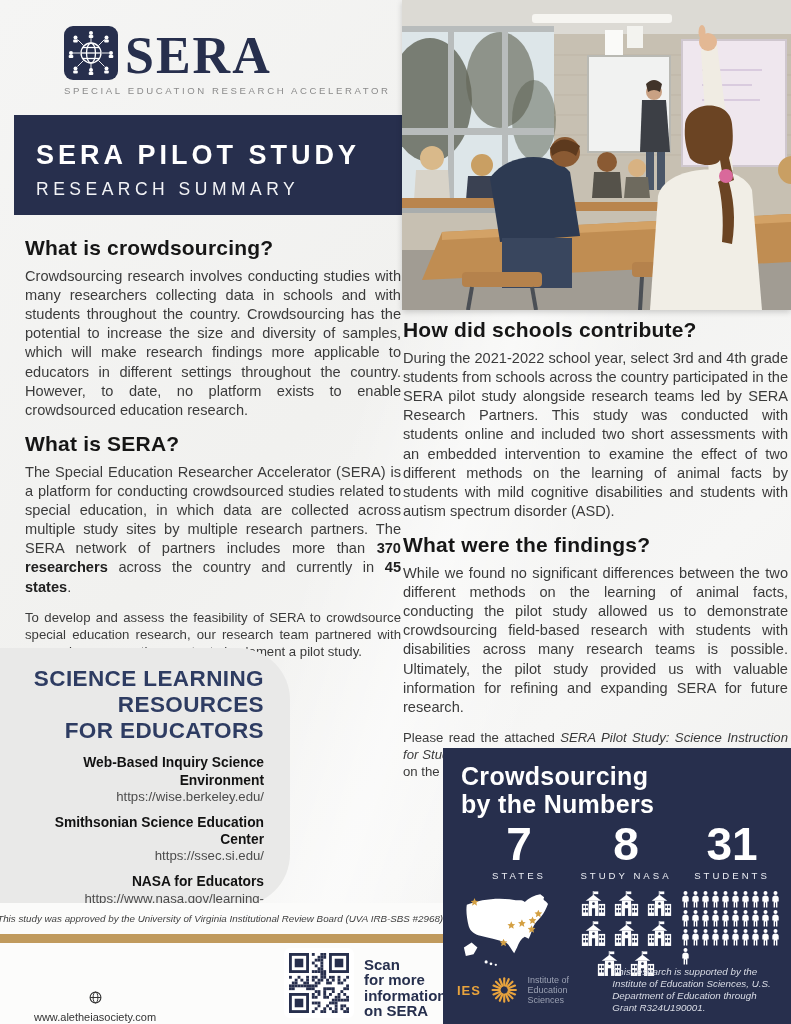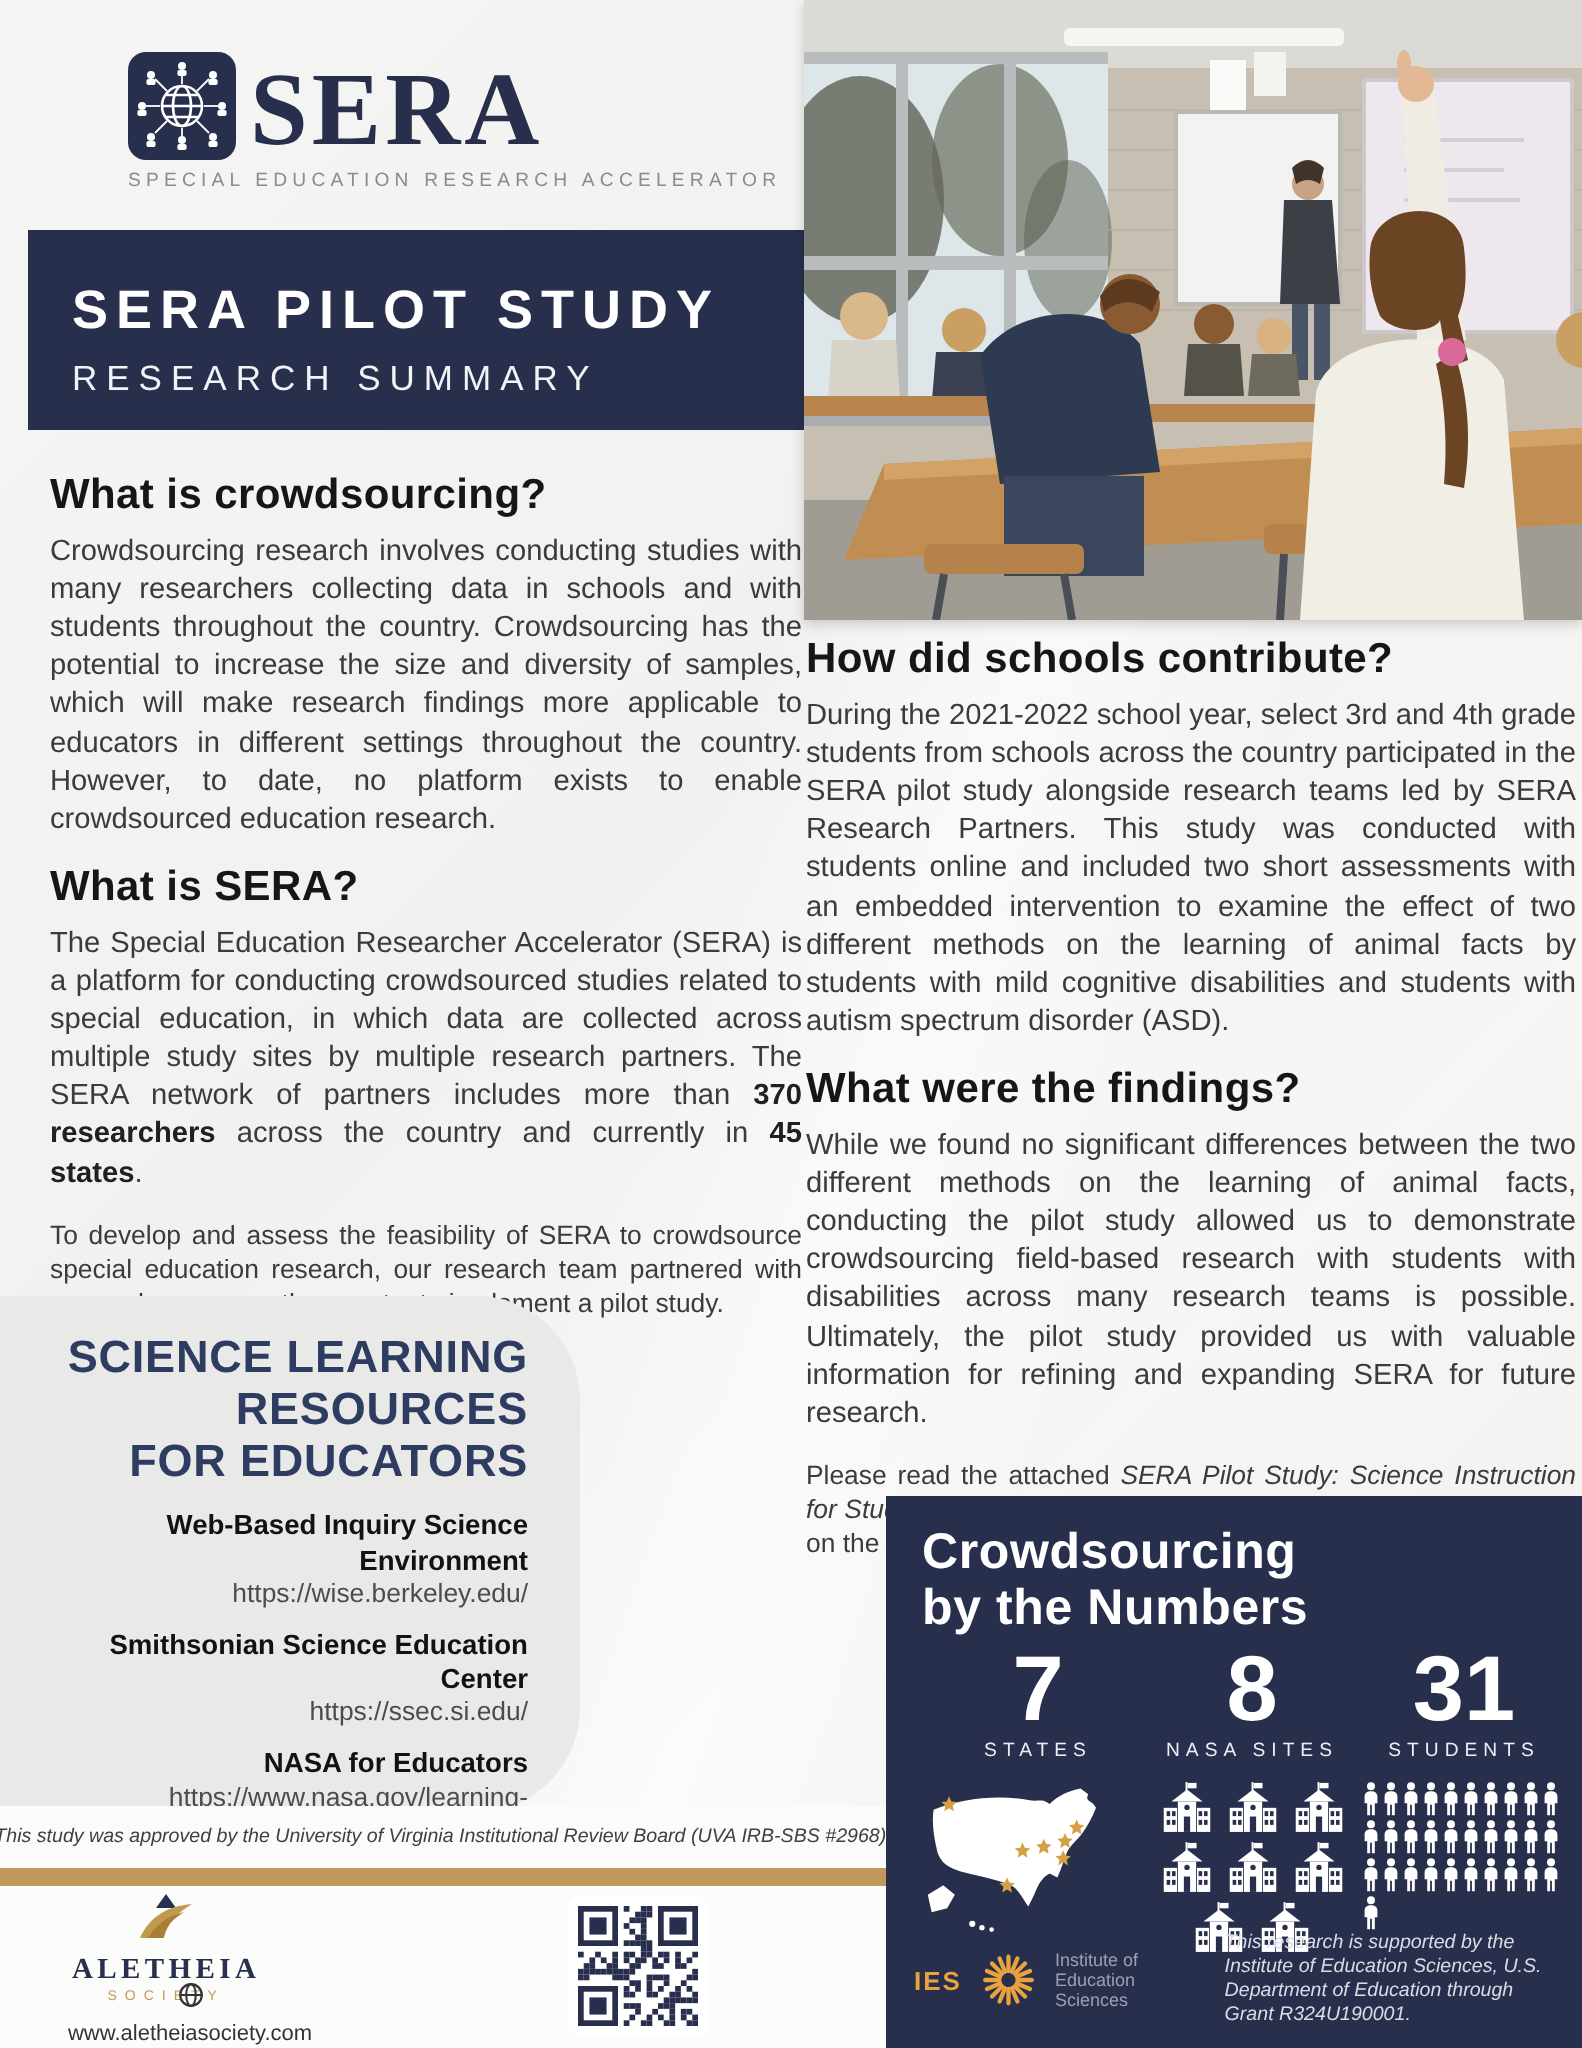--- a/index.html
+++ b/index.html
@@ -308,29 +308,20 @@
       <div class="resource-url">https://vpm.pbslearningmedia.org/</div>
     </div>
   </div>
 
   <div class="approval-strip">
     <div class="approval-text">This study was approved by the University of Virginia Institutional Review Board (UVA IRB-SBS #2968).</div>
   </div>
   <div class="gold-bar"></div>
 
   <div class="footer">
-    <div class="aletheia">
-      <svg width="34" height="24" viewBox="0 0 34 24">
-        <polygon points="17,0 22,7 12,7" fill="#27304e"></polygon>
-        <path d="M4,22 C9,11 18,6 30,5 C22,10 18,14 16,22 Z" fill="#c29a4e"></path>
-        <path d="M8,22 C12,15 18,11 26,9 C20,13 17,16 15.5,22 Z" fill="#a97f35"></path>
-      </svg>
-      <div class="aletheia-name">ALETHEIA</div>
-      <div class="aletheia-sub">SOCIETY</div>
-    </div>
     <div class="contacts">
       <div class="contact-row">
         <svg width="13" height="13" viewBox="0 0 13 13">
           <circle cx="6.5" cy="6.5" r="5.4" fill="none" stroke="#333" stroke-width="1.1"></circle>
           <ellipse cx="6.5" cy="6.5" rx="2.4" ry="5.4" fill="none" stroke="#333" stroke-width="1"></ellipse>
           <line x1="1.2" y1="6.5" x2="11.8" y2="6.5" stroke="#333" stroke-width="1"></line>
         </svg>
         <span>www.aletheiasociety.com</span>
       </div>
       <div class="contact-row">
@@ -471,20 +462,24 @@
             <rect x="1" y="1" width="5" height="5" fill="#ffffff"></rect>
             <rect x="2" y="2" width="3" height="3" fill="#272f4d"></rect>
             <rect x="14" y="0" width="7" height="7" fill="#272f4d"></rect>
             <rect x="15" y="1" width="5" height="5" fill="#ffffff"></rect>
             <rect x="16" y="2" width="3" height="3" fill="#272f4d"></rect>
             <rect x="0" y="14" width="7" height="7" fill="#272f4d"></rect>
             <rect x="1" y="15" width="5" height="5" fill="#ffffff"></rect>
             <rect x="2" y="16" width="3" height="3" fill="#272f4d"></rect>
           </svg>
       </div>
+      <div class="qr-caption">Scan
+for more
+information
+on SERA</div>
     </div>
   </div>
 
   <div class="stats-box">
     <div class="stats-title">Crowdsourcing
 by the Numbers</div>
     <div class="stats-row">
       <div class="stat-col c1">
         <div class="stat-value">7</div>
         <div class="stat-label">STATES</div>
@@ -502,21 +497,21 @@
                 <use href="#sym-star" x="69.8" y="25.8" width="8.4" height="8.4"></use>
                 <use href="#sym-star" x="75.8" y="18.8" width="8.4" height="8.4"></use>
                 <use href="#sym-star" x="68.8" y="34.8" width="8.4" height="8.4"></use>
                 <use href="#sym-star" x="39.8" y="48.8" width="8.4" height="8.4"></use>
               </g>
           </svg>
         </div>
       </div>
       <div class="stat-col c2">
         <div class="stat-value">8</div>
-        <div class="stat-label">NASA SITES</div>
+        <div class="stat-label">STUDY NASA</div>
         <div class="stat-icons schools-grid" id="schools-grid">
             <svg width="27" height="25">
               <use href="#sym-school"></use>
             </svg>
             <svg width="27" height="25">
               <use href="#sym-school"></use>
             </svg>
             <svg width="27" height="25">
               <use href="#sym-school"></use>
             </svg>

